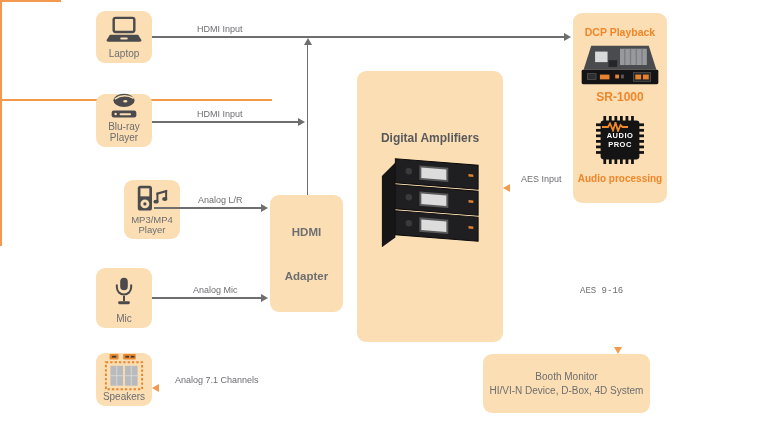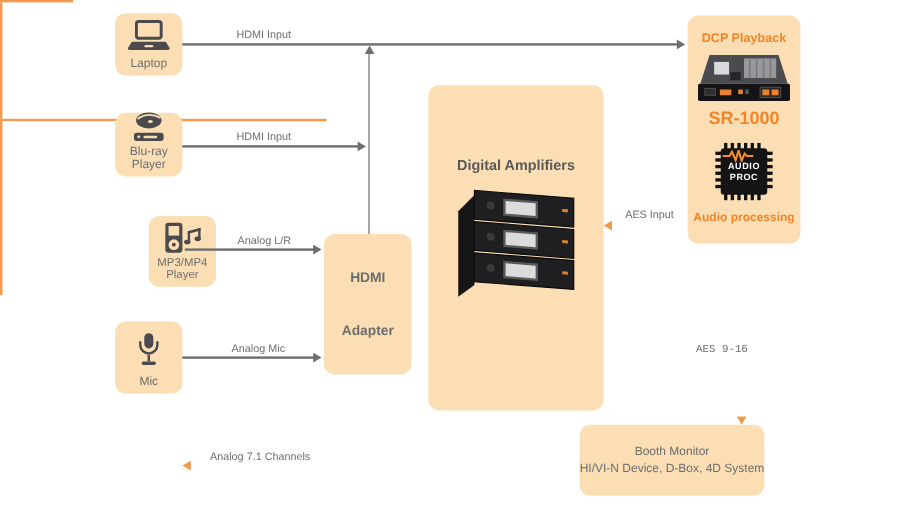--- a/index.html
+++ b/index.html
@@ -22,30 +22,30 @@
   .adapter span{font-size:11.5px;font-weight:bold;color:#6d6e71;}
 
   .amps{left:357px;top:71px;width:146px;height:271px;display:flex;flex-direction:column;
         align-items:center;}
   .amps-title{margin-top:60px;font-size:12px;font-weight:bold;color:#58595b;}
   .amps svg{margin-top:6px;}
 
   .playback{left:573px;top:13px;width:94px;height:190px;display:flex;flex-direction:column;
             align-items:center;}
   .pb-title{margin-top:13px;font-size:10.5px;font-weight:bold;color:#f0862a;}
-  .pb-device{font-size:15px;font-weight:bold;color:#f0862a;margin-top:2px;}
+  .pb-device{font-size:12px;font-weight:bold;color:#f0862a;margin-top:2px;}
   .pb-proc{font-size:10px;font-weight:bold;color:#f0862a;margin-top:9px;}
   .sr-img{margin-top:4px;}
   .chip-wrap{position:relative;width:48px;height:48px;margin-top:12px;}
   .chip-wrap svg{position:absolute;left:0;top:0;}
   .chip-text{position:absolute;left:6px;top:6px;width:36px;height:36px;display:flex;
              flex-direction:column;align-items:center;justify-content:center;gap:1px;}
   .chip-text span{color:#fff;font-size:7.5px;font-weight:bold;letter-spacing:.5px;line-height:1;}
 
-  .booth{left:483px;top:354px;width:154px;height:59px;display:flex;flex-direction:column;
+  .booth{left:483px;top:354px;width:167px;height:59px;display:flex;flex-direction:column;
          align-items:center;justify-content:center;gap:3px;}
   .booth div{font-size:10px;color:#6d6e71;text-align:center;}
 
   .line{position:absolute;background:#6e6e6e;}
   .lh{height:1.6px;} .lv{width:1.6px;}
   .oline{background:#f2994d;}
   .olh{height:2px;} .olv{width:2px;}
 
   .arr{position:absolute;width:0;height:0;}
   .arr-r{border-top:4px solid transparent;border-bottom:4px solid transparent;border-left:7px solid #6e6e6e;}
@@ -107,20 +107,38 @@
       <svg width="34" height="32" viewBox="0 0 40 38">
         <rect x="15.5" y="2" width="9" height="15" rx="4.5" fill="#4b4b4d"></rect>
         <path d="M11.5 11 v2.5 a8.5 8.5 0 0 0 17 0 V11" fill="none" stroke="#4b4b4d" stroke-width="2.4" stroke-linecap="round"></path>
         <line x1="20" y1="23.5" x2="20" y2="30" stroke="#4b4b4d" stroke-width="2.4"></line>
         <rect x="13" y="30" width="14" height="3.5" rx="1.7" fill="#4b4b4d"></rect>
       </svg>
     </span>
     <div class="src-label">Mic</div>
   </div>
 
+  <div class="node src src-speakers">
+    <span class="icon">
+      <svg width="44" height="38" viewBox="0 0 46 42">
+        <rect x="7" y="0" width="10" height="6" rx="1" fill="#e8882f"></rect>
+        <rect x="9.5" y="2" width="5" height="2" fill="#3a3a3c"></rect>
+        <rect x="22" y="0" width="14" height="6" rx="1" fill="#e8882f"></rect>
+        <rect x="24.5" y="2" width="4" height="2" fill="#3a3a3c"></rect>
+        <rect x="30.5" y="2" width="4" height="2" fill="#3a3a3c"></rect>
+        <rect x="3" y="9" width="40" height="30" fill="none" stroke="#e8882f" stroke-width="2.2" stroke-dasharray="2.6 2.2"></rect>
+        <rect x="8" y="13" width="14" height="22" fill="#b8babc"></rect>
+        <rect x="24" y="13" width="14" height="22" fill="#b8babc"></rect>
+        <line x1="15" y1="13" x2="15" y2="35" stroke="#d8d9da" stroke-width="1"></line>
+        <line x1="31" y1="13" x2="31" y2="35" stroke="#d8d9da" stroke-width="1"></line>
+        <line x1="8" y1="24" x2="38" y2="24" stroke="#d8d9da" stroke-width="1"></line>
+      </svg>
+    </span>
+    <div class="src-label">Speakers</div>
+  </div>
 
   <div class="node adapter">
     <span>HDMI</span>
     <span>Adapter</span>
   </div>
 
   <div class="node amps">
     <div class="amps-title">Digital Amplifiers</div>
     <svg width="116" height="102" viewBox="0 0 120 106">
       <polygon points="10,26 24,12 24,90 10,100" fill="#161616"></polygon>

